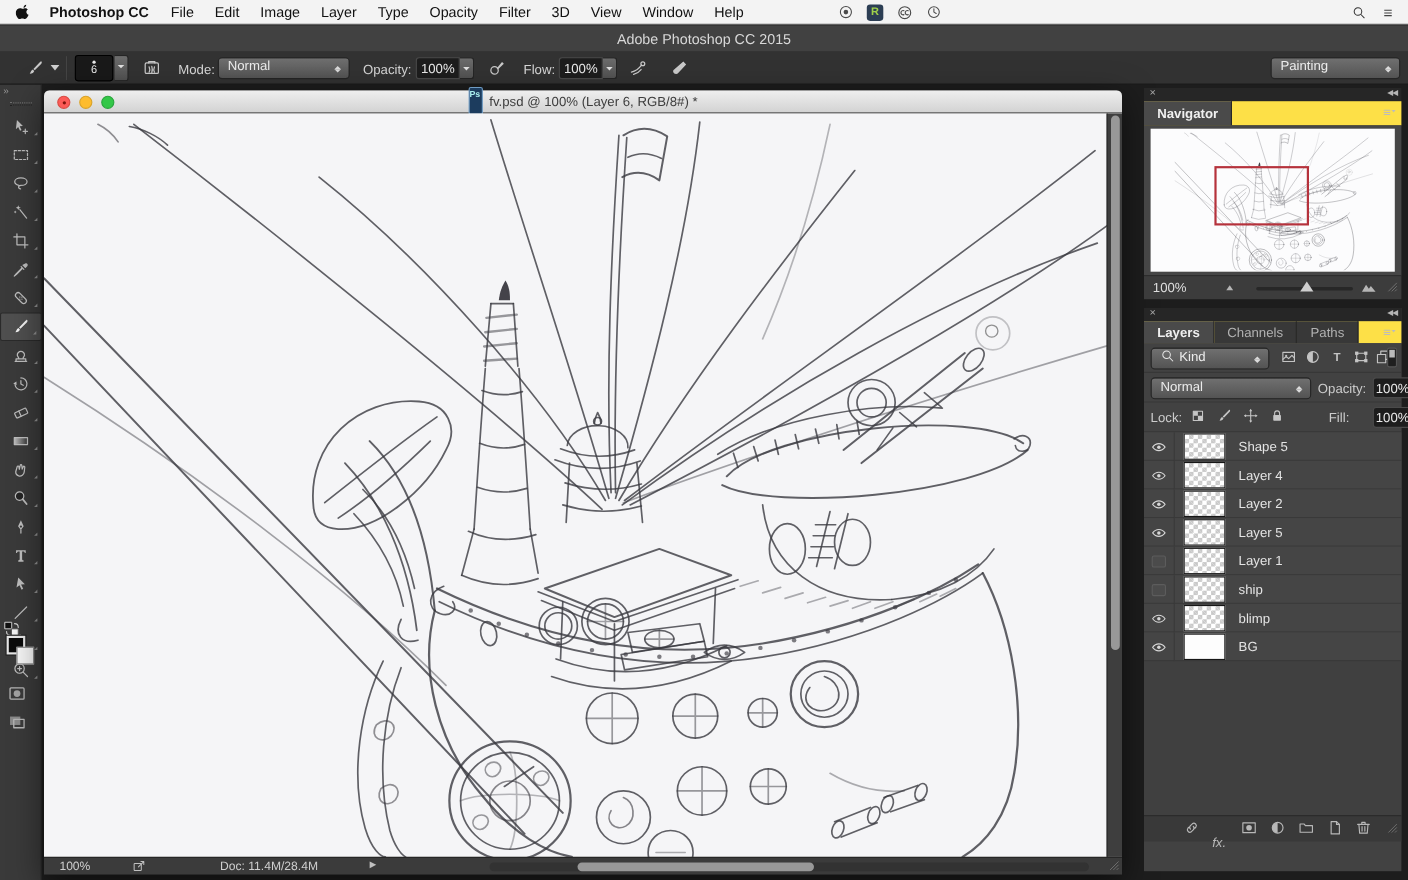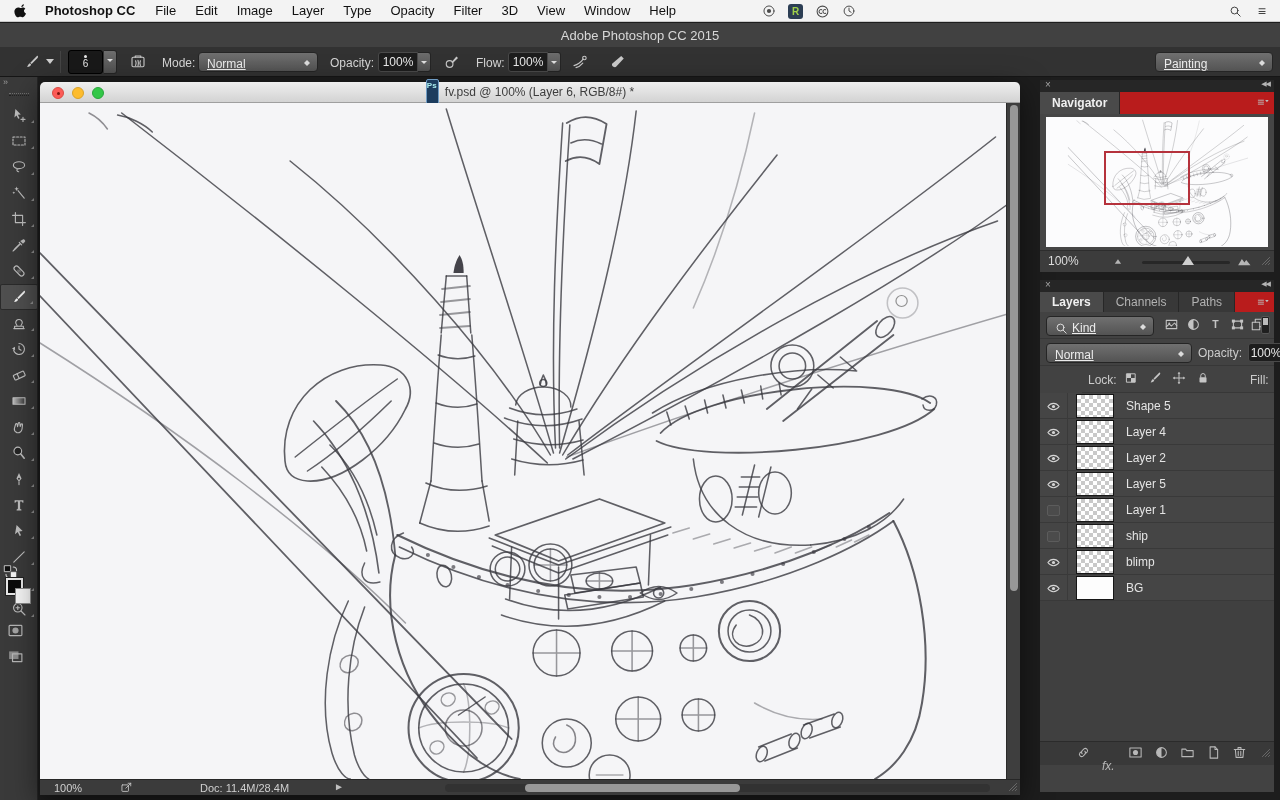--- a/index.html
+++ b/index.html
@@ -23,21 +23,21 @@
   
   #apptitle { position:absolute; left:0; top:23px; width:1280px; height:24px; background:#414141;
     display:flex; align-items:center; justify-content:center; color:#d8d8d8; font-size:13px; }
 
   
   #optionsbar { position:absolute; left:0; top:47px; width:1280px; height:30px; background:#323232;
     border-bottom:1px solid #161616; color:#d6d6d6; font-size:12px; }
   #optionsbar .lbl { position:absolute; top:9px; }
   .dd { position:absolute; height:20px; top:5px; background:linear-gradient(#707070,#535353);
     border:1px solid #252525; border-radius:4px; color:#ececec; font-size:12px;
-    display:flex; align-items:flex-end; padding:0 8px;text-decoration:underline; }
+    display:flex; align-items:flex-start; padding:0 8px; }
   .dd .arrows { position:absolute; right:5px; top:3px; width:9px; height:14px; }
   .arrows:before { content:""; position:absolute; top:1px; left:1px; border:3.5px solid transparent; border-bottom-color:#dcdcdc; }
   .arrows:after { content:""; position:absolute; bottom:1px; left:1px; border:3.5px solid transparent; border-top-color:#dcdcdc; }
   .valbox { position:absolute; top:5px; height:20px; background:#1d1d1d; border:1px solid #4a4a4a;
     border-radius:3px 0 0 3px; color:#e8e8e8; display:flex; align-items:center; justify-content:center; }
   .valarrow { position:absolute; top:5px; width:13px; height:20px; background:linear-gradient(#6d6d6d,#515151);
     border:1px solid #252525; border-left:none; border-radius:0 3px 3px 0; }
   .valarrow:before { content:""; position:absolute; left:3px; top:8px; border:3.5px solid transparent; border-top-color:#e0e0e0; }
   .obtn { position:absolute; top:4px; width:24px; height:22px; color:#c9c9c9; }
   .vsep { position:absolute; top:4px; width:1px; height:22px; background:#242424; border-right:1px solid #454545; }
@@ -85,21 +85,21 @@
   #playtri { position:absolute; left:294px; top:1px; color:#c0c0c0; font-size:10px; }
   #hscroll { position:absolute; left:405px; top:4px; width:545px; height:8px; background:#323232; border-radius:4px; }
   #hscroll .thumb { position:absolute; left:80px; top:0; width:215px; height:8px; background:#989898; border-radius:4px; }
   #docgrip { position:absolute; right:1px; top:1px; color:#8a8a8a; }
 
   
   #paneldock { position:absolute; left:1040px; top:80px; width:234px; height:712px; }
   .pgrp-hdr { height:12px; background:#262626; position:relative; color:#a5a5a5; }
   .pgrp-hdr .x { position:absolute; left:5px; top:-1px; font-size:10px; }
   .pgrp-hdr .coll { position:absolute; right:4px; top:0px; font-size:7px; letter-spacing:-1px; color:#b4b4b4; }
-  .tabbar { background:#b91c1c; display:flex; position:relative; }
+  .tabbar { background:#fde047; display:flex; position:relative; }
   .ptab { padding:0 12px; font-size:12px; color:#b2b2b2; background:#383838; border-right:1px solid #272727;
     display:flex; align-items:center; }
   .ptab.active { background:#4a4a4a; color:#f0f0f0; font-weight:bold; }
   .pmenu { position:absolute; right:4px; top:4px; color:#bcbcbc; }
 
   #navgrp { position:absolute; left:0; top:0; width:234px; }
   #navgrp .tabbar { height:22px; }
   #navbody { height:136px; background:#464646; position:relative; }
   #navthumb { position:absolute; left:6px; top:3px; width:222px; height:130px; background:#fcfcfd; overflow:hidden; }
   #navthumb svg { position:absolute; left:12px; top:2px; }
@@ -117,21 +117,21 @@
   #layersgrp .tabbar { height:20px; }
   .lrow-ctrl { position:relative; background:#424242; border-bottom:1px solid #373737; color:#cccccc; font-size:12px; }
   #filterrow { height:27px; }
   #kinddd { left:6px; top:4px; width:108px; }
   #kinddd .mag { margin-right:4px; color:#e8e8e8; }
   .fbtn { position:absolute; top:5px; color:#c4c4c4; }
   #ftoggle { position:absolute; right:4px; top:4px; width:9px; height:18px; background:#1f1f1f; border:1px solid #555; border-radius:2px; }
   #ftoggle:before { content:""; position:absolute; left:1px; top:1px; width:5px; height:7px; background:#bababa; }
   #blendrow { height:27px; }
   #blenddd { left:6px; top:4px; width:146px; }
-  #lockrow { height:27px;margin-left:42px; }
+  #lockrow { height:27px; }
   .minilock { position:absolute; top:5px; color:#c6c6c6; }
 
   #layerrows { background:#454545; }
   .layer-row { height:26px; position:relative; border-bottom:1px solid #393939; background:#454545; }
   .layer-row.selected { background:#76839b; border-bottom-color:#5f6c84; }
   .eyecell { position:absolute; left:0; top:0; width:28px; height:26px; border-right:1px solid #3a3a3a;
     display:flex; align-items:center; justify-content:center; color:#d6d6d6; }
   .eyewell { width:13px; height:11px; background:#4b4b4b; border:1px solid #5c5c5c; border-radius:2px; }
   .lthumb { position:absolute; left:36px; top:1px; width:38px; height:24px; border:1px solid #161616;
     background-color:#fff;

